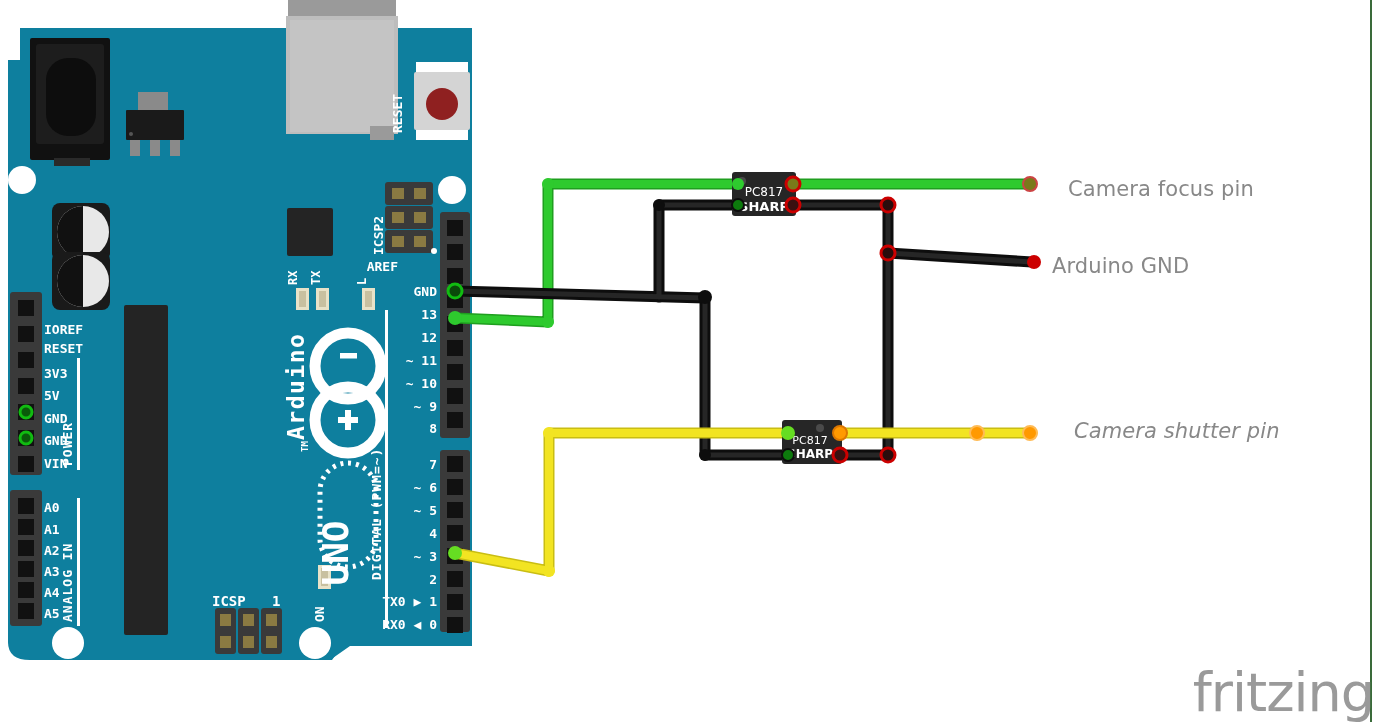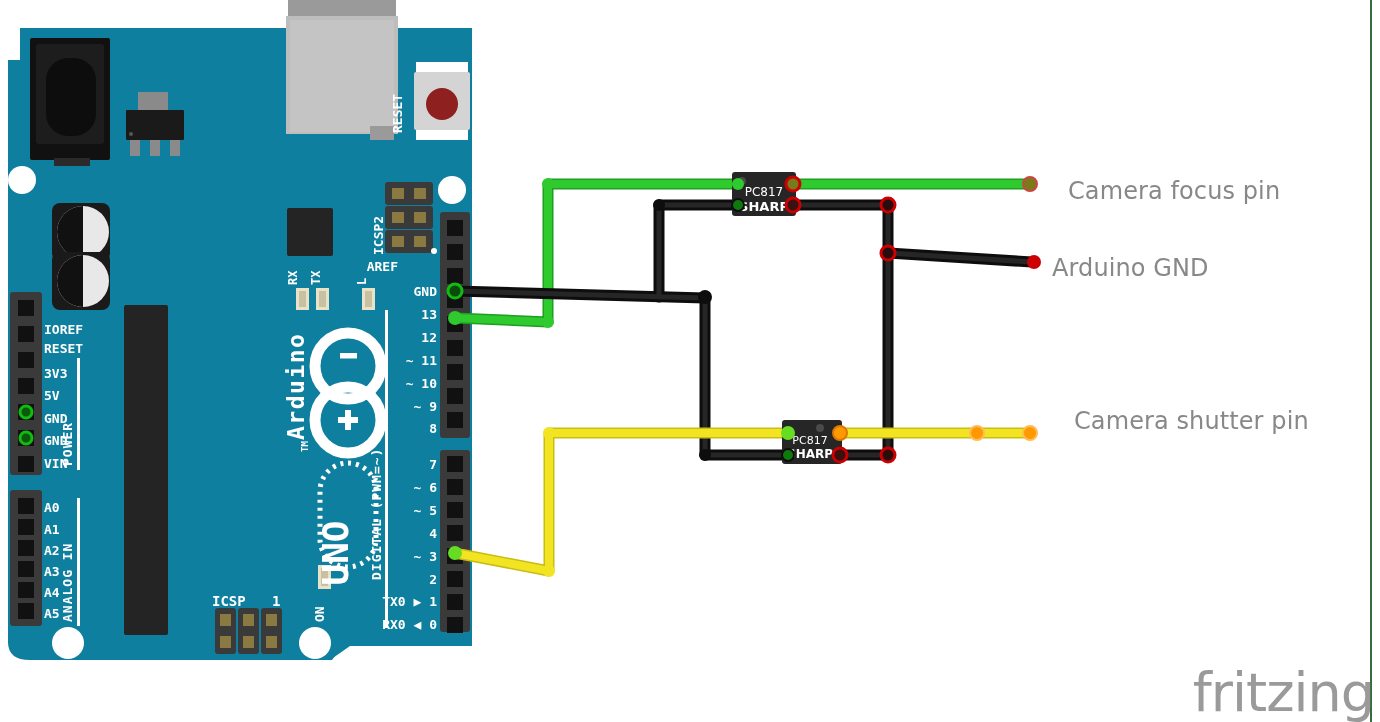--- a/index.html
+++ b/index.html
@@ -1,20 +1,20 @@
 <!DOCTYPE html>
 <html><head>
 <meta charset="utf-8">
 <style>
   html,body{margin:0;padding:0;background:#ffffff;}
   body{width:1380px;height:722px;overflow:hidden;
        font-family:"DejaVu Sans","Liberation Sans",sans-serif;}
   #stage{position:relative;width:1380px;height:722px;background:#ffffff;}
   #svgroot{position:absolute;left:0;top:0;}
-  .lbl{position:absolute;color:#888888;font-size:24px;
+  .lbl{position:absolute;color:#888888;font-size:21px;
        font-family:"DejaVu Sans","Liberation Sans",sans-serif;
        white-space:nowrap;letter-spacing:.1px;}
   #logo{position:absolute;right:6px;bottom:-2px;color:#9a9a9a;
         font-size:54px;letter-spacing:-1px;
         font-family:"DejaVu Sans","Liberation Sans",sans-serif;}
   .pinlbl{fill:#ffffff;font-size:13px;font-weight:bold;
           font-family:"DejaVu Sans Mono","Liberation Mono",monospace;}
   .silk{fill:#ffffff;font-family:"DejaVu Sans Mono","Liberation Mono",monospace;
         font-weight:bold;}
   .icname{fill:#ffffff;font-family:"DejaVu Sans","Liberation Sans",sans-serif;}
@@ -327,16 +327,16 @@
       <circle cx="659" cy="205" r="6" fill="#0d0d0d"></circle>
       <circle cx="705" cy="297" r="7" fill="#0d0d0d"></circle>
       <circle cx="705" cy="455" r="6" fill="#0d0d0d"></circle>
     </g>
 
     <line x1="1371" y1="0" x2="1371" y2="722" stroke="#3a6b3a" stroke-width="2"></line>
   </svg>
 
   <div class="lbl" style="left:1068px;top:177px;">Camera focus pin</div>
   <div class="lbl" style="left:1052px;top:254px;">Arduino GND</div>
-  <div class="lbl" style="left:1074px;top:407px;">Camera shutter pin</div>
+  <div class="lbl" style="left:1074px;top:419px;font-style:italic;">Camera shutter pin</div>
 
   <div id="logo">fritzing</div>
 </div>
 
 </body></html>

